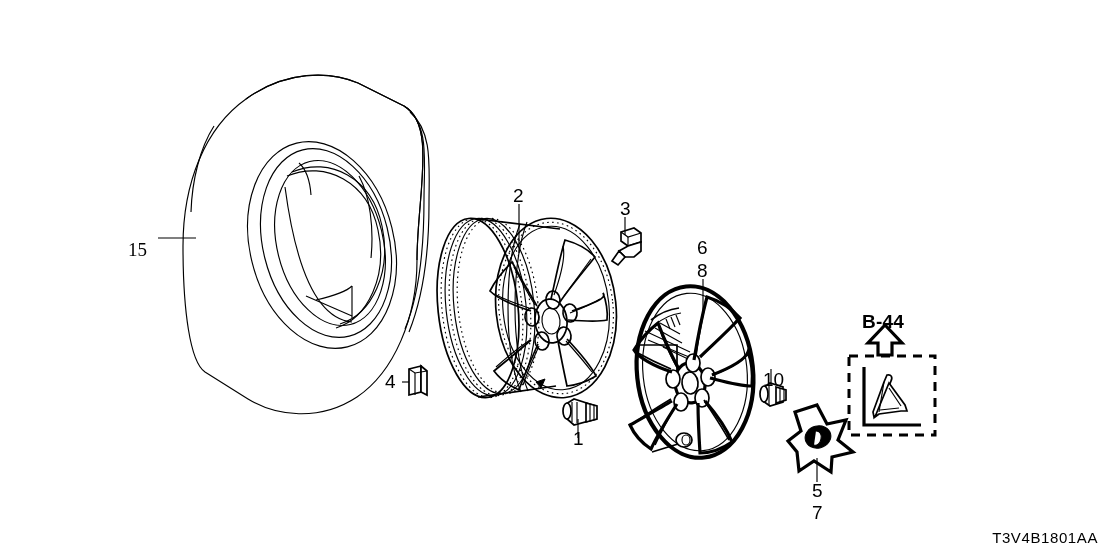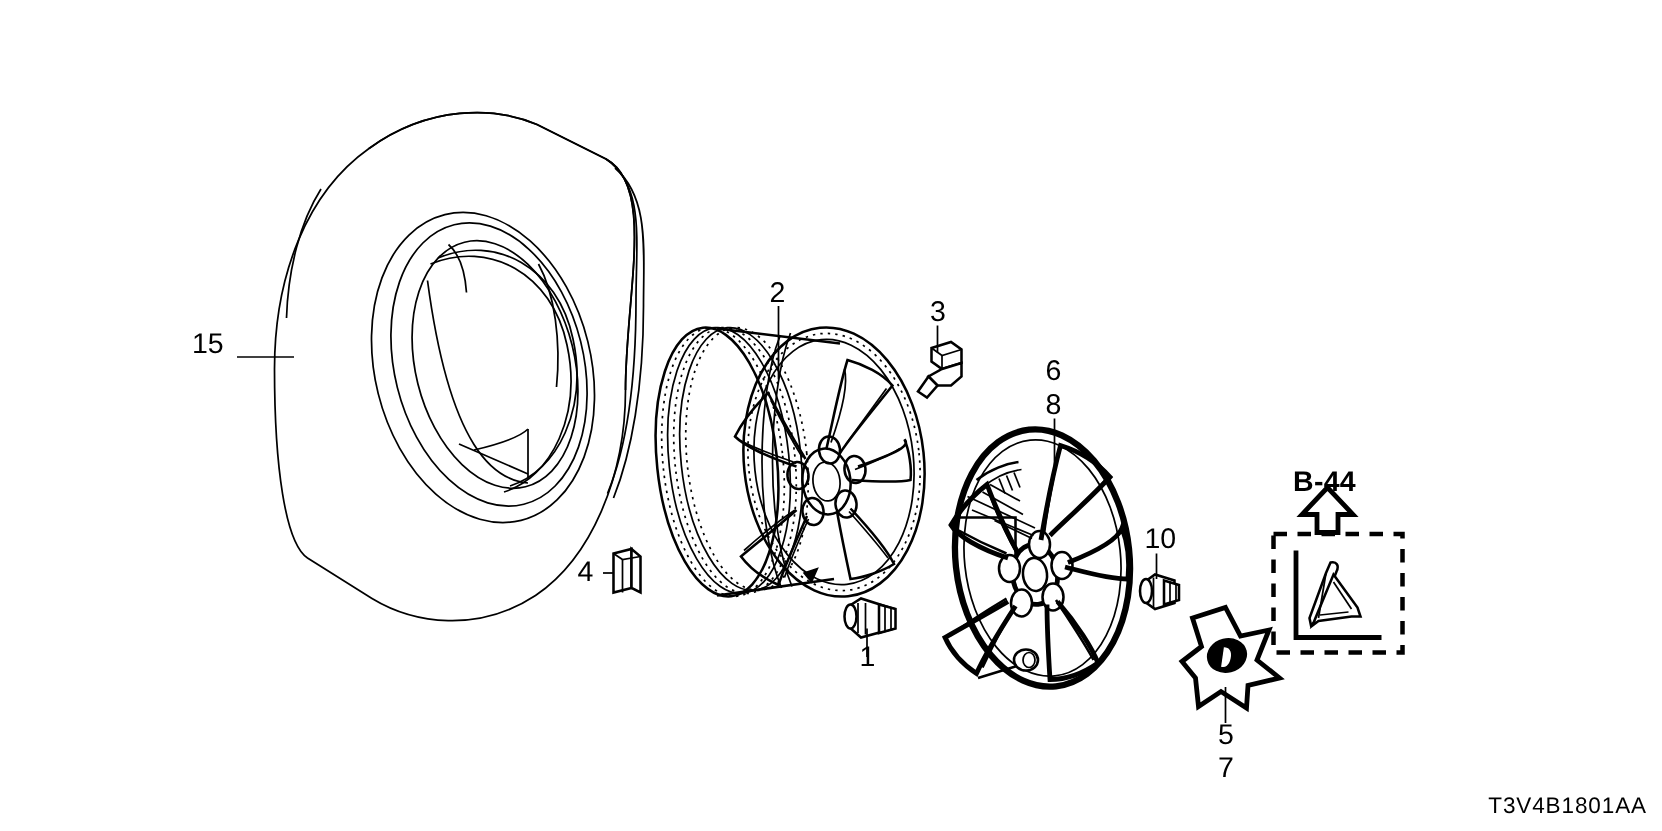--- a/index.html
+++ b/index.html
@@ -261,35 +261,35 @@
       <path d="M578,419 L578,438"></path>
 
       <path d="M703,279 L703,316"></path>
 
       <path d="M771,369 L771,386"></path>
 
       <path d="M817,458 L817,482"></path>
     </g>
   </svg>
 
-  <div class="lbl" style="left:128px;top:220px;">15</div>
+  <div class="lbl" style="left:128px;top:240px;font-family:Liberation Serif, serif;">15</div>
 
   <div class="lbl" style="left:513px;top:186px;">2</div>
 
   <div class="lbl" style="left:620px;top:199px;">3</div>
 
   <div class="lbl" style="left:385px;top:372px;">4</div>
 
   <div class="lbl" style="left:573px;top:429px;">1</div>
 
   <div class="lbl" style="left:697px;top:238px;">6</div>
 
   <div class="lbl" style="left:697px;top:261px;">8</div>
 
-  <div class="lbl" style="left:763px;top:350px;">10</div>
+  <div class="lbl" style="left:763px;top:370px;">10</div>
 
   <div class="lbl" style="left:812px;top:481px;">5</div>
 
   <div class="lbl" style="left:812px;top:503px;">7</div>
 
   <div class="lbl lbl-bold" style="left:862px;top:312px;">B-44</div>
 
   <div class="diagid">T3V4B1801AA</div>
 
 </div>

